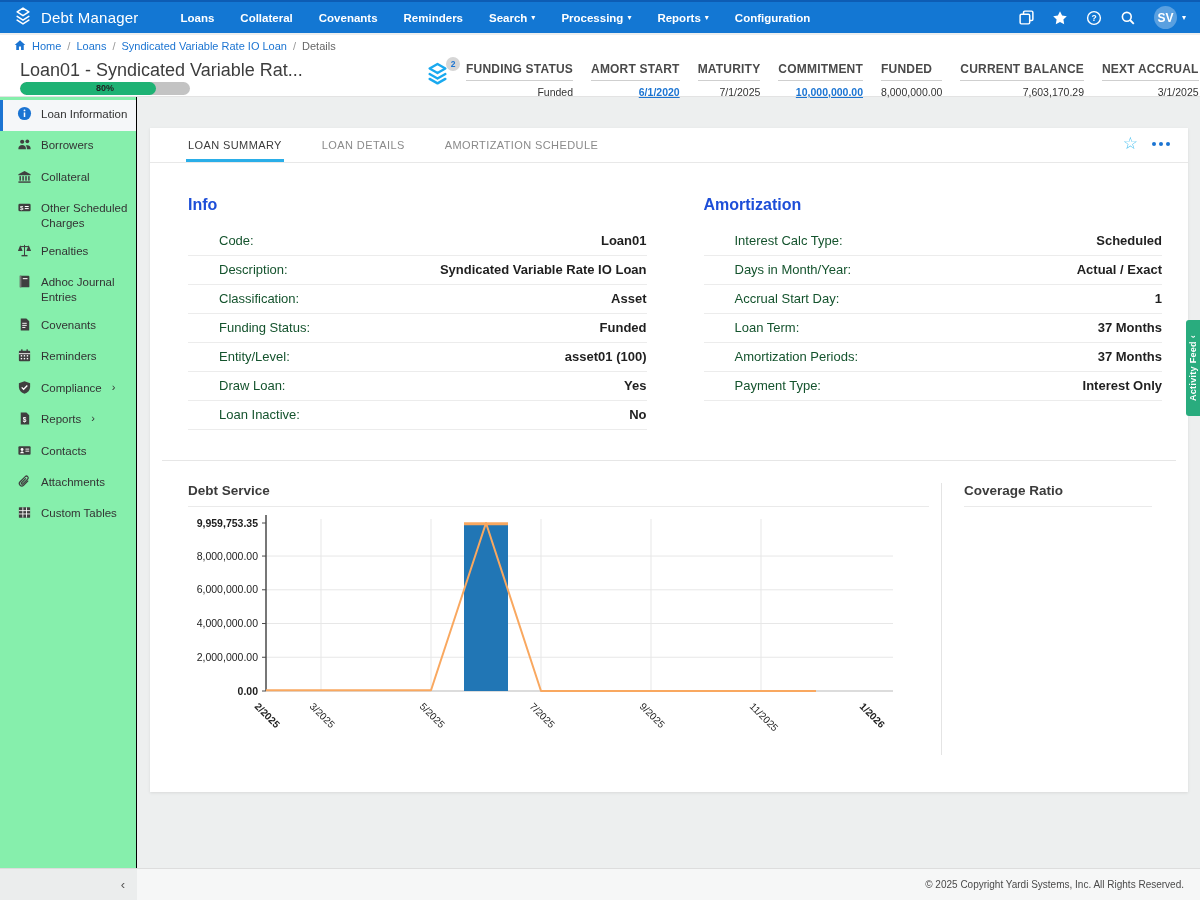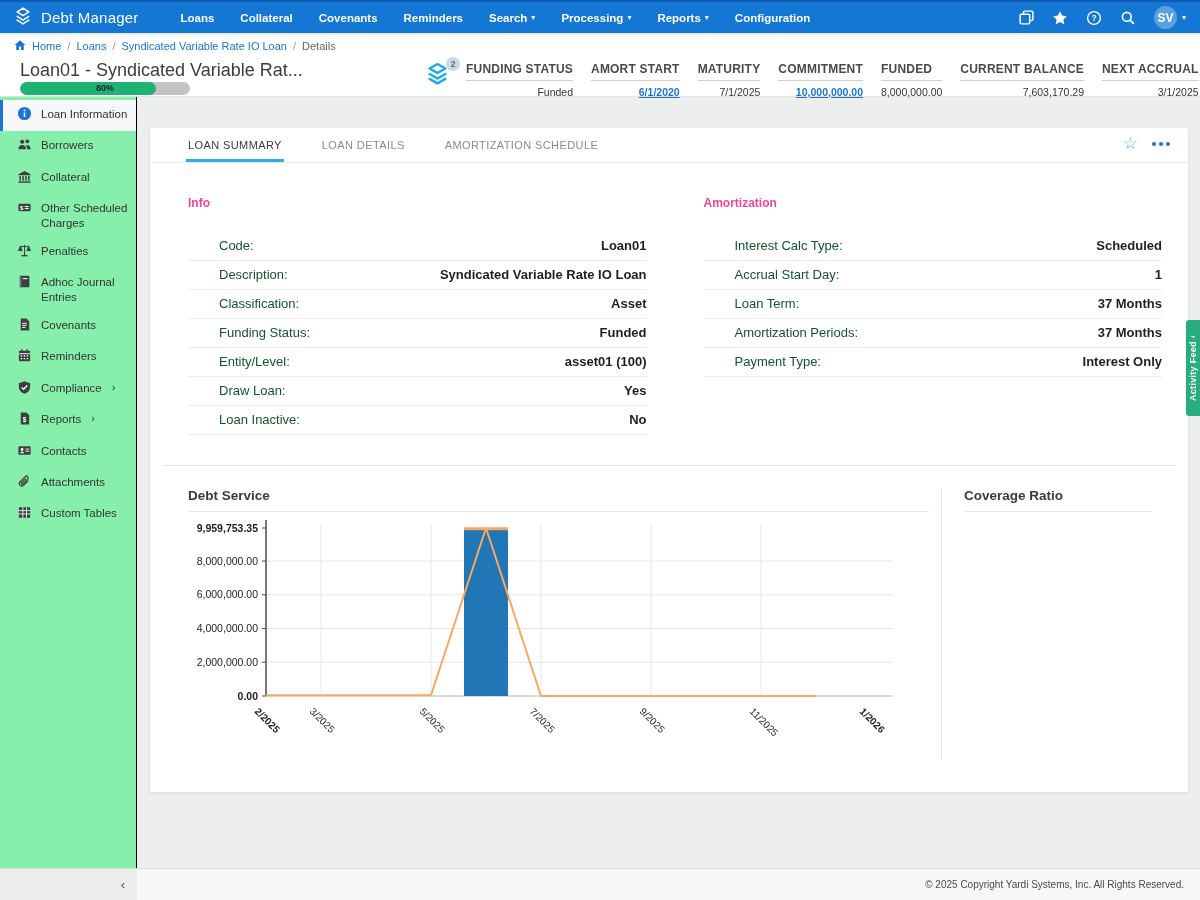--- a/index.html
+++ b/index.html
@@ -60,21 +60,21 @@
   .tabs { display:flex; gap:36px; padding-left:36px; border-bottom:1px solid #e8e8e8; position:relative; }
   .tab { padding:11px 2px 8px; font-size:11px; letter-spacing:.4px; color:#8a8a8a; cursor:pointer; border-bottom:3px solid transparent; white-space:nowrap; }
   .tab.active { color:#3b3b3b; border-bottom-color:#2aaee8; }
   .tab-actions { position:absolute; right:18px; top:7px; display:flex; align-items:center; gap:14px; }
   .fav-star { color:#49c1f0; font-size:17px; cursor:pointer; line-height:1; }
   .more-dots { display:flex; gap:3px; cursor:pointer; padding:4px 0; }
   .more-dots i { width:4px; height:4px; border-radius:50%; background:#1b74d2; }
 
   .fields-wrap { display:flex; gap:57px; padding:33px 26px 0 38px; }
   .field-col { flex:1; min-width:0; }
-  .section-title { font-size:12px; font-weight:700; color:#ec4899; margin-bottom:22px; }
+  .section-title { font-size:16px; font-weight:700; color:#1d4ed8; margin-bottom:13px; }
   .frow { display:flex; justify-content:space-between; align-items:baseline; padding:6px 0 7px; border-bottom:1px solid #ececec; }
   .frow .flabel { font-size:13px; color:#14532d;margin-left:31px; }
   .frow .fvalue { font-size:13px; color:#1f1f1f; font-weight:700; text-align:right; }
   .section-divider { border:none; border-top:1px solid #e6e6e6; margin:30px 12px 0 12px; }
 
   .charts-row { display:flex; padding:22px 0 0 38px; }
   .chart-col { width:753px; }
   .chart-title { font-size:13.5px; font-weight:700; color:#3b3b3b; padding-bottom:8px; border-bottom:1px solid #eaeaea; margin-right:12px; }
   .coverage-col { flex:1; border-left:1px solid #e4e4e4; padding-left:22px; height:272px; margin-right:24px; }
 
@@ -390,20 +390,24 @@
       <div class="frow">
           <span class="flabel">Loan Inactive:</span>
           <span class="fvalue">No</span>
         </div>
     </div>
     <div class="field-col">
       <div class="section-title">Amortization</div>
       <div class="frow">
           <span class="flabel">Interest Calc Type:</span>
           <span class="fvalue">Scheduled</span>
+        </div>
+      <div class="frow">
+          <span class="flabel">Days in Month/Year:</span>
+          <span class="fvalue">Actual / Exact</span>
         </div>
       <div class="frow">
           <span class="flabel">Accrual Start Day:</span>
           <span class="fvalue">1</span>
         </div>
       <div class="frow">
           <span class="flabel">Loan Term:</span>
           <span class="fvalue">37 Months</span>
         </div>
       <div class="frow">

